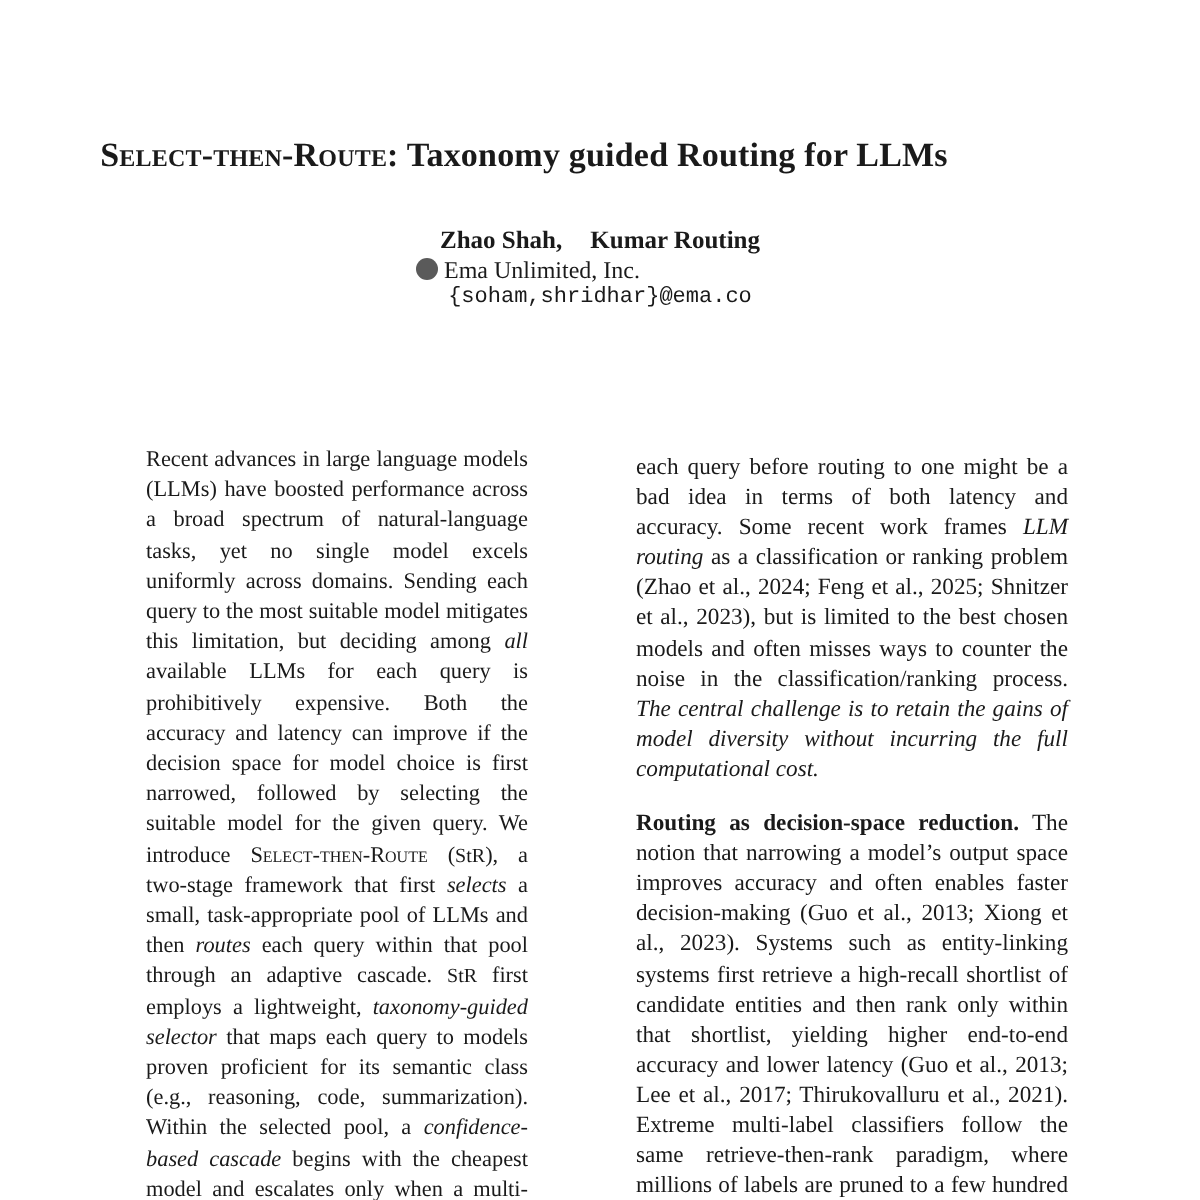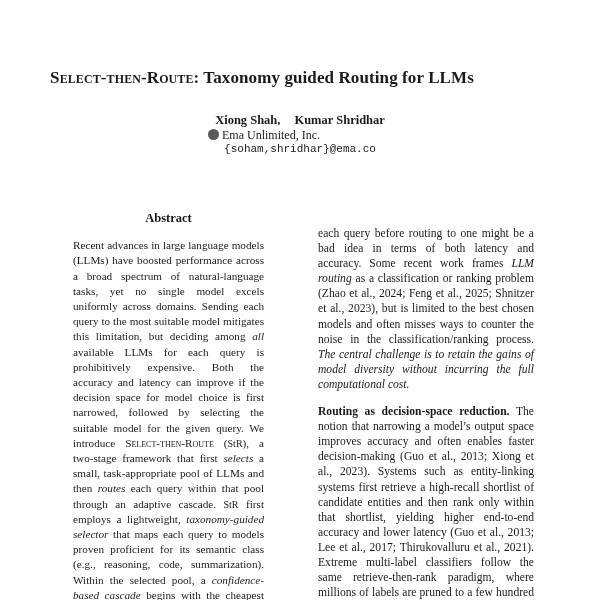--- a/index.html
+++ b/index.html
@@ -25,30 +25,29 @@
   .mono { font-family: Liberation Serif, serif; font-size: 10px; }
   i { font-style: italic; }
   .runin { font-weight: bold; }
 </style>
 </head>
 <body>
 
 <div class="title"><span class="sc">Select-then-Route</span><span>: Taxonomy guided Routing for LLMs</span></div>
 
 <div class="authors">
-  <span>Xiong Shah,</span><span class="gap"></span><span>Kumar Shridhar</span>
+  <span>Zhao Shah,</span><span class="gap"></span><span>Kumar Routing</span>
 </div>
 
 <div class="affil">
   <span class="logo"></span><span>Ema Unlimited, Inc.</span>
 </div>
 
 <div class="email">{soham,shridhar}@ema.co</div>
 
 <div class="col col-left">
-  <div class="abstract-heading">Abstract</div>
   <p class="para"><span>Recent advances in large language models (LLMs) have boosted performance across a broad spectrum of natural-language tasks, yet no single model excels uniformly across domains. Sending each query to the most suitable model mitigates this limitation, but deciding among </span><i>all</i><span> available LLMs for each query is prohibitively expensive. Both the accuracy and latency can improve if the decision space for model choice is first narrowed, followed by selecting the suitable model for the given query. We introduce </span><span class="sc">Select-then-Route</span><span> (</span><span class="mono">StR</span><span>), a two-stage framework that first </span><i>selects</i><span> a small, task-appropriate pool of LLMs and then </span><i>routes</i><span> each query within that pool through an adaptive cascade. </span><span class="mono">StR</span><span> first employs a lightweight, </span><i>taxonomy-guided selector</i><span> that maps each query to models proven proficient for its semantic class (e.g., reasoning, code, summarization). Within the selected pool, a </span><i>confidence-based cascade</i><span> begins with the cheapest model and escalates only when a multi-judge agreement test signals low reliability. Across six public benchmarks of various domains, </span></p>
 </div>
 
 <div class="col col-right">
   <p class="para"><span>each query before routing to one might be a bad idea in terms of both latency and accuracy. Some recent work frames </span><i>LLM routing</i><span> as a classification or ranking problem (Zhao et al., 2024; Feng et al., 2025; Shnitzer et al., 2023), but is limited to the best chosen models and often misses ways to counter the noise in the classification/ranking process. </span><i>The central challenge is to retain the gains of model diversity without incurring the full computational cost.</i></p>
   <p class="para"><span class="runin">Routing as decision-space reduction.</span><span>  The notion that narrowing a model’s output space improves accuracy and often enables faster decision-making (Guo et al., 2013; Xiong et al., 2023). Systems such as entity-linking systems first retrieve a high-recall shortlist of candidate entities and then rank only within that shortlist, yielding higher end-to-end accuracy and lower latency (Guo et al., 2013; Lee et al., 2017; Thirukovalluru et al., 2021). Extreme multi-label classifiers follow the same retrieve-then-rank paradigm, where millions of labels are pruned to a few hundred before making a decision (Xiong et al., 2023). Inspired by the two-stage strategies above, we propose </span><span class="sc">Select-then-Route</span><span> (</span><span class="mono">StR</span><span>), a routing framework that </span><i>explicitly separates</i></p>
 </div>
 
 </body></html>

